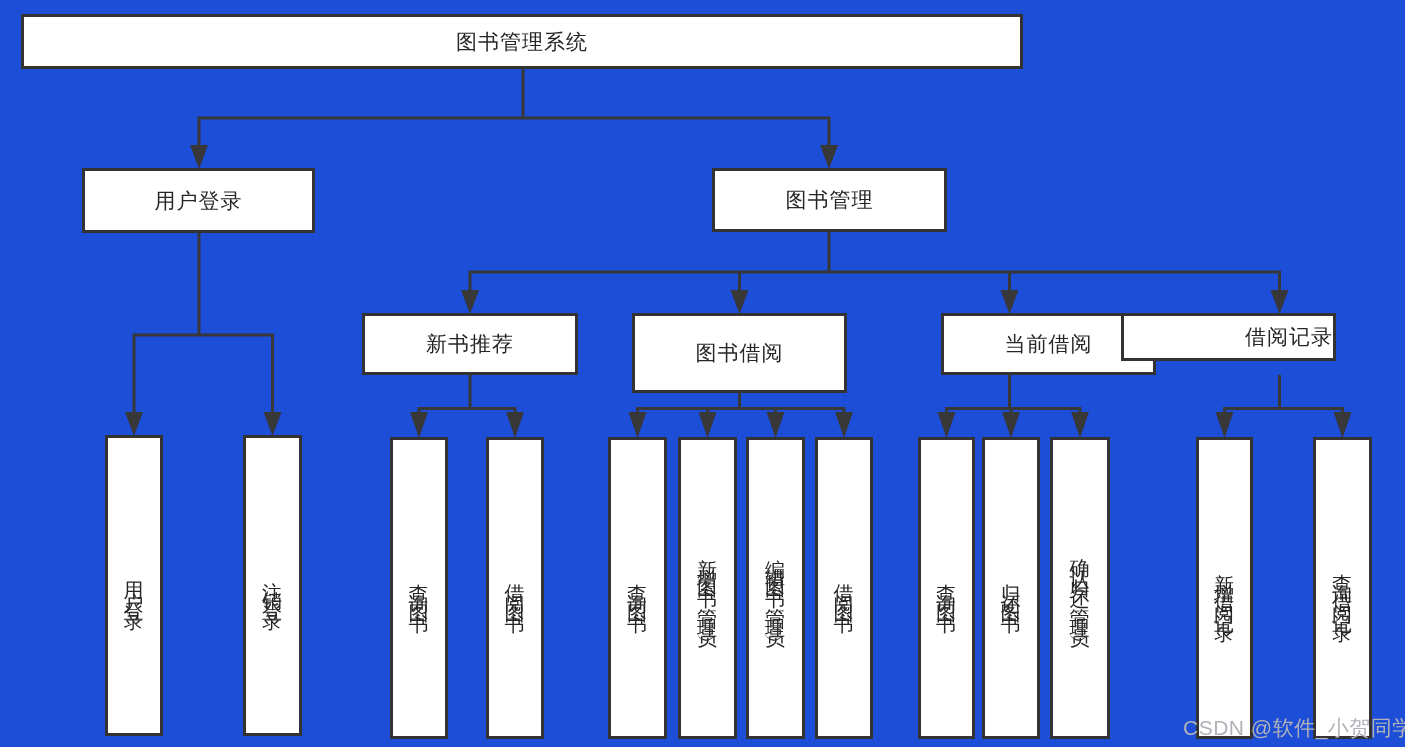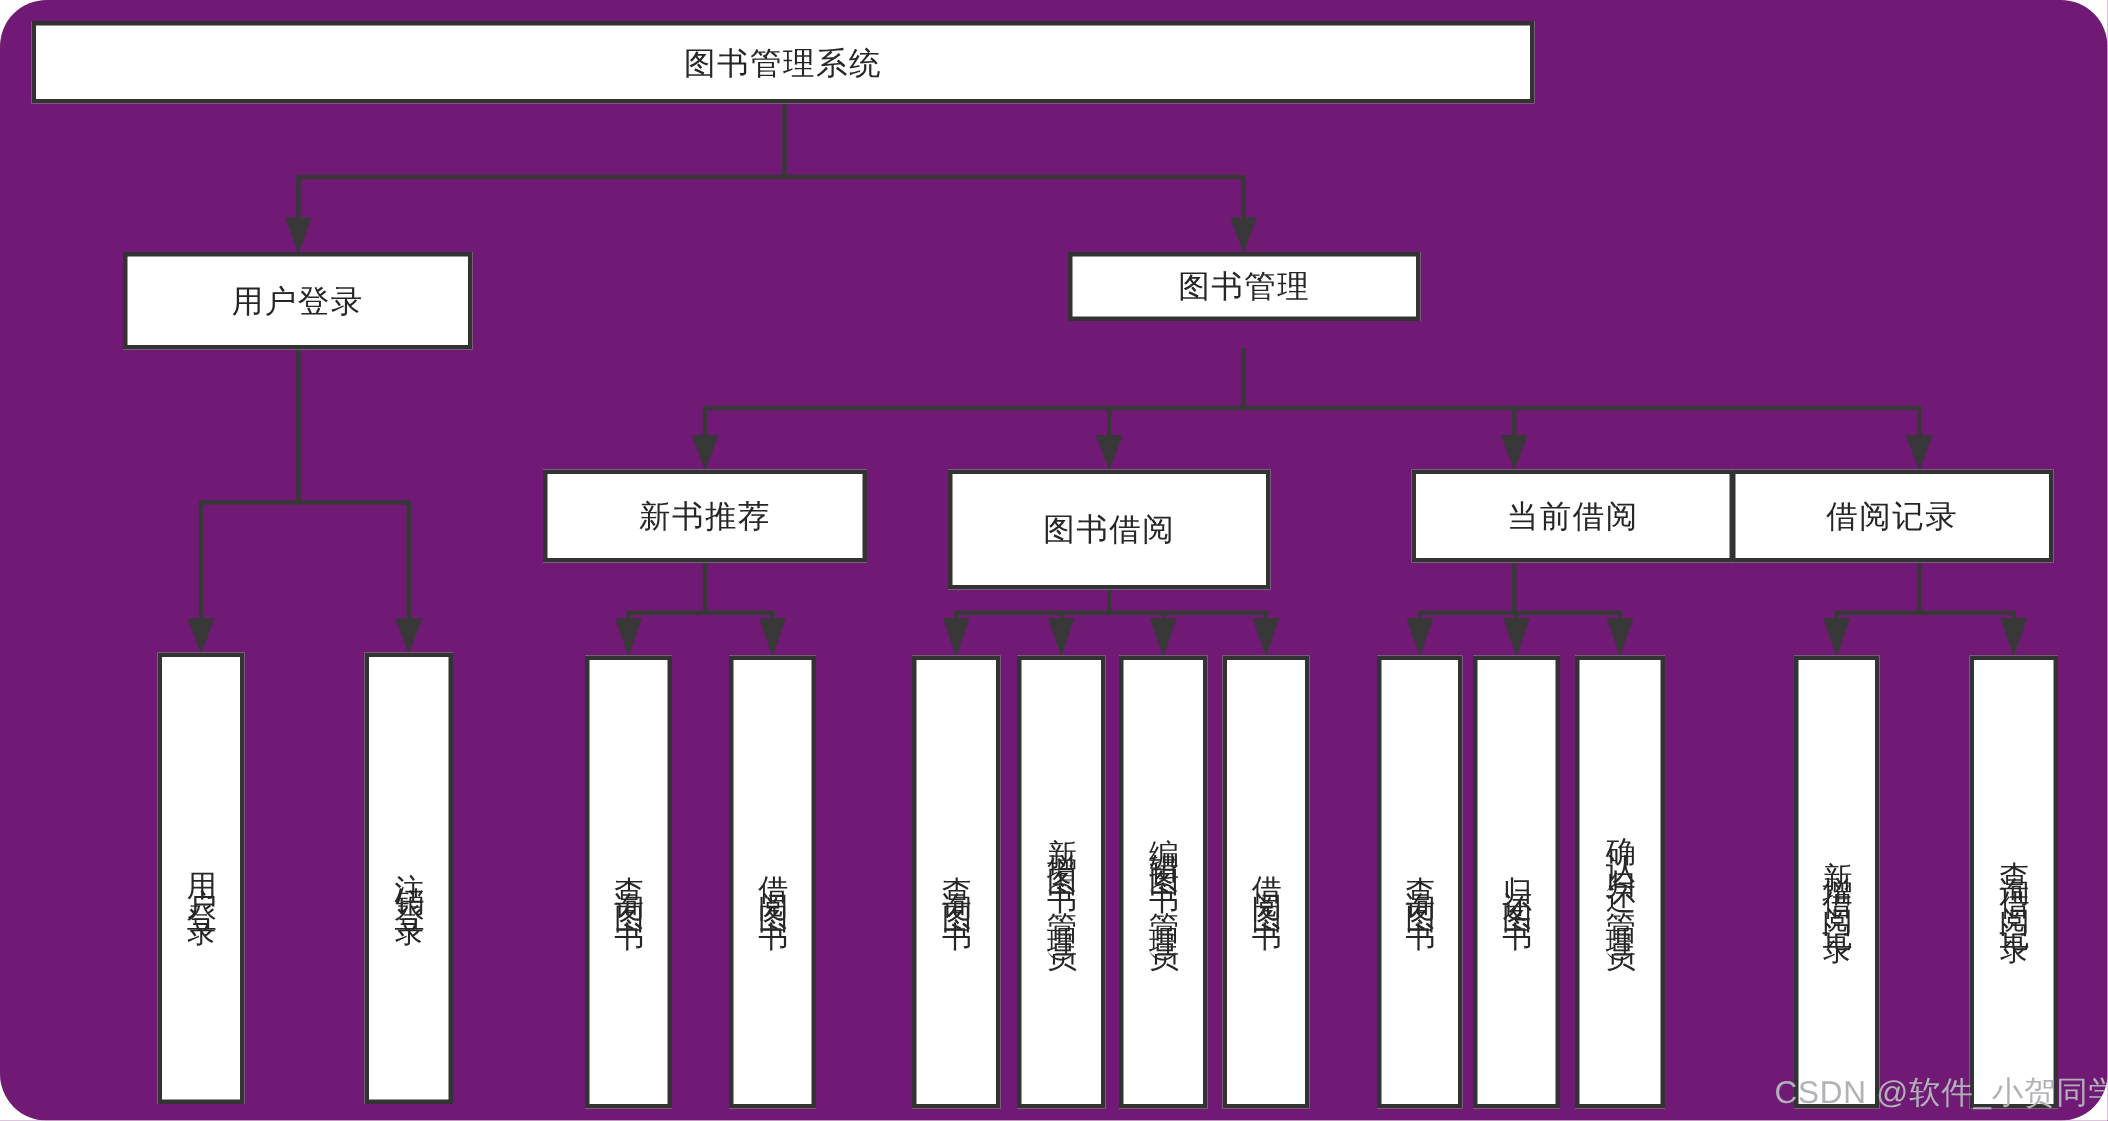--- a/index.html
+++ b/index.html
@@ -1,22 +1,21 @@
 <!DOCTYPE html>
 <html><head>
 <meta charset="utf-8">
 <style>
   html,body{margin:0;padding:0;background:#fff;}
   #canvas{
     position:relative;
     width:1405px;height:747px;
-    background:#701a75;
+    background:#1d4ed8;
     font-family:"Liberation Sans","DejaVu Sans",sans-serif;
     overflow:hidden;
-    border-radius:31px;
   }
   #connectors{position:absolute;left:0;top:0;z-index:1;}
   .box{
     position:absolute;
     background:#ffffff;
     border:3px solid #333333;
     box-sizing:border-box;
     display:flex;align-items:center;justify-content:center;
     color:#262626;
     z-index:2;
@@ -77,34 +76,34 @@
     </g>
   </svg>
 
   <div class="box hbox" style="left:21px;top:14px;width:1002px;height:55px;">
     <span>图书管理系统</span>
   </div>
 
   <div class="box hbox" style="left:82px;top:168px;width:233px;height:65px;">
     <span>用户登录</span>
   </div>
-  <div class="box hbox" style="left:712px;top:168px;width:235px;height:46px;">
+  <div class="box hbox" style="left:712px;top:168px;width:235px;height:64px;">
     <span>图书管理</span>
   </div>
 
   <div class="box hbox" style="left:362px;top:313px;width:216px;height:62px;text-align:center;">
     <span>新书推荐</span>
   </div>
   <div class="box hbox" style="left:632px;top:313px;width:215px;height:80px;">
     <span>图书借阅</span>
   </div>
   <div class="box hbox" style="left:941px;top:313px;width:215px;height:62px;align-items:center;">
     <span>当前借阅</span>
   </div>
-  <div class="box hbox" style="left:1154px;top:313px;width:215px;height:62px;">
+  <div class="box hbox" style="left:1121px;top:313px;width:215px;height:48px;justify-content:flex-end;">
     <span>借阅记录</span>
   </div>
 
   <div class="box vbox" style="left:105px;top:435px;width:58px;height:301px;">
     <span class="vtext">用户登录</span>
   </div>
   <div class="box vbox" style="left:243px;top:435px;width:59px;height:301px;">
     <span class="vtext">注销登录</span>
   </div>
 

